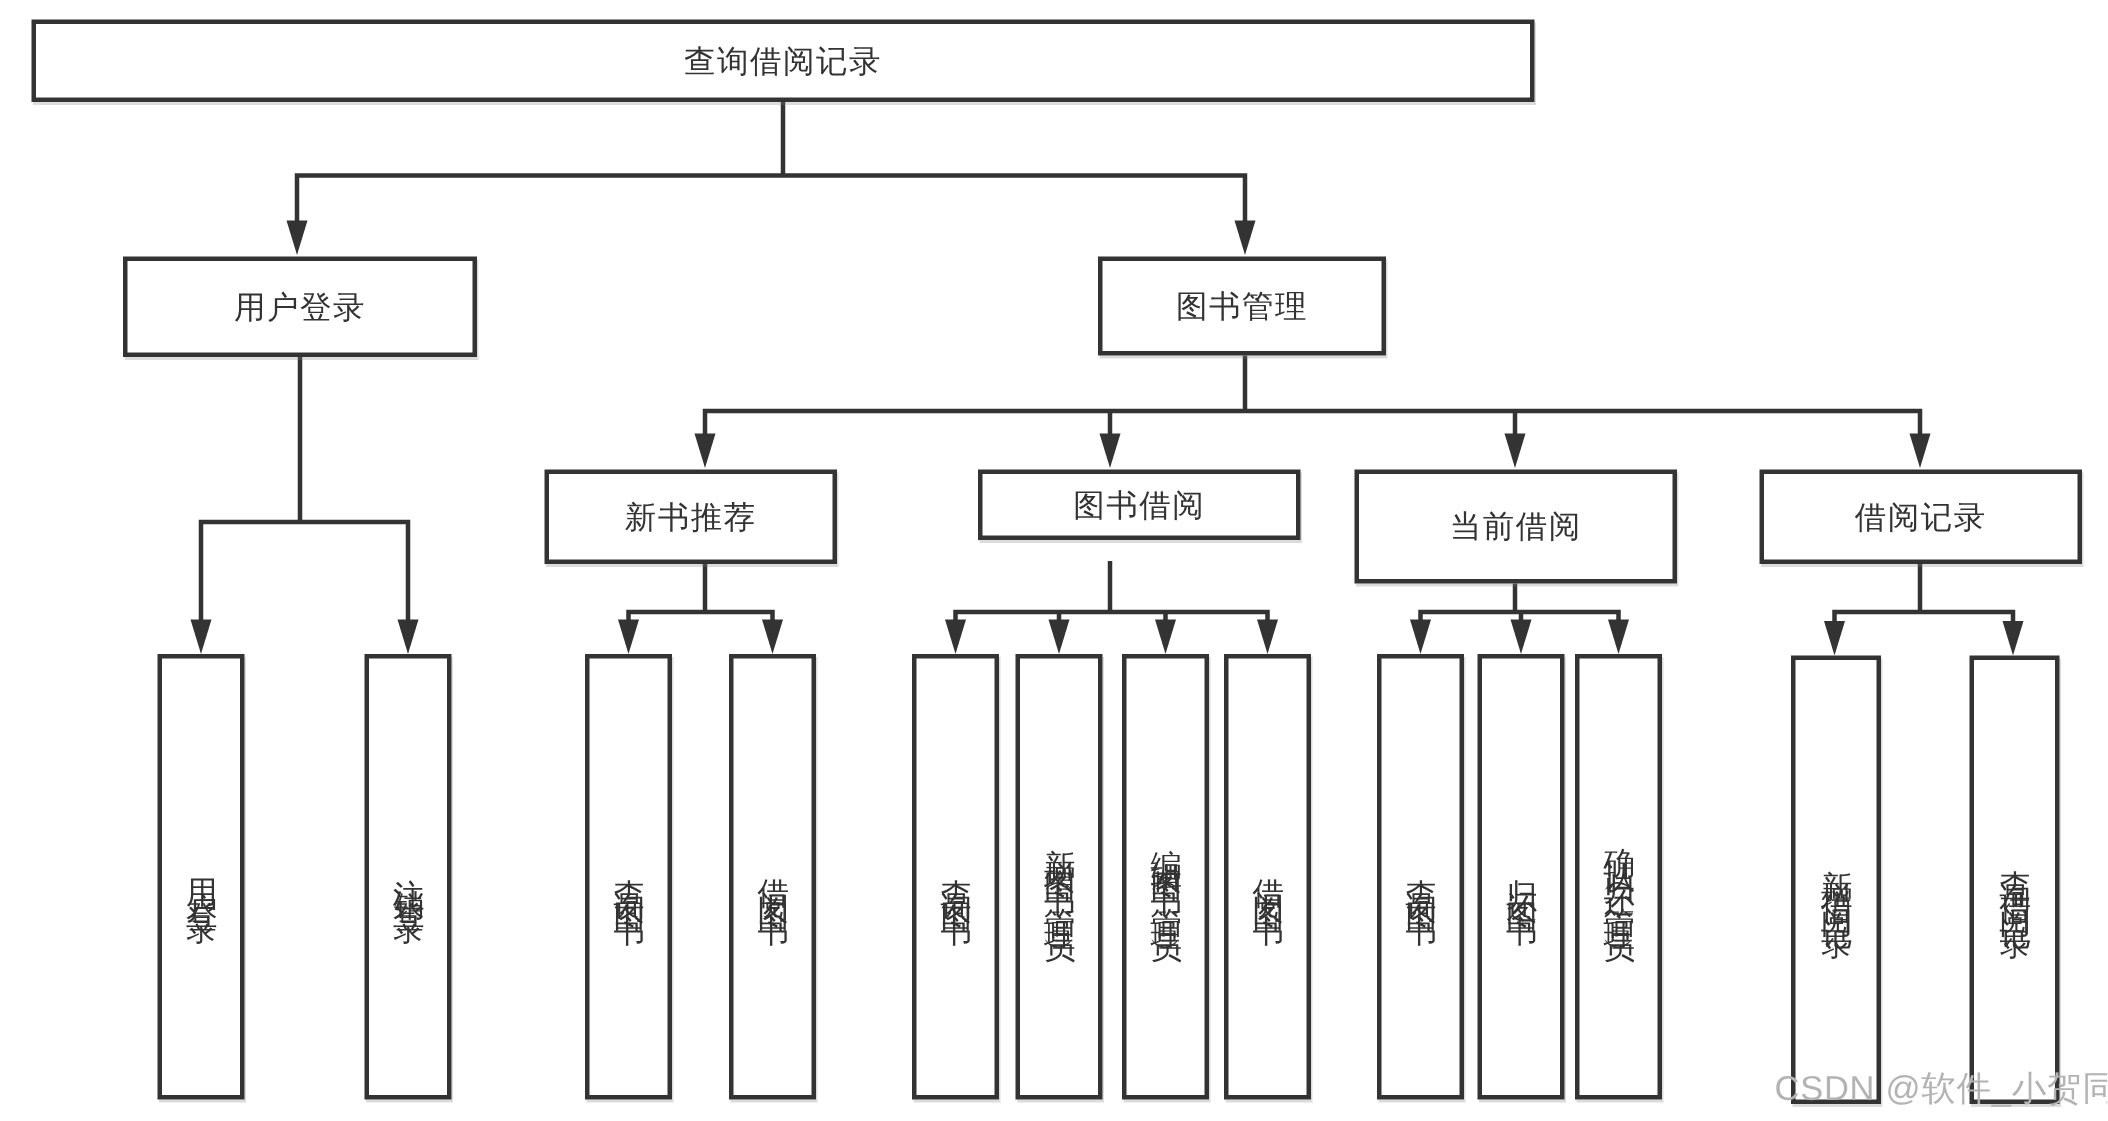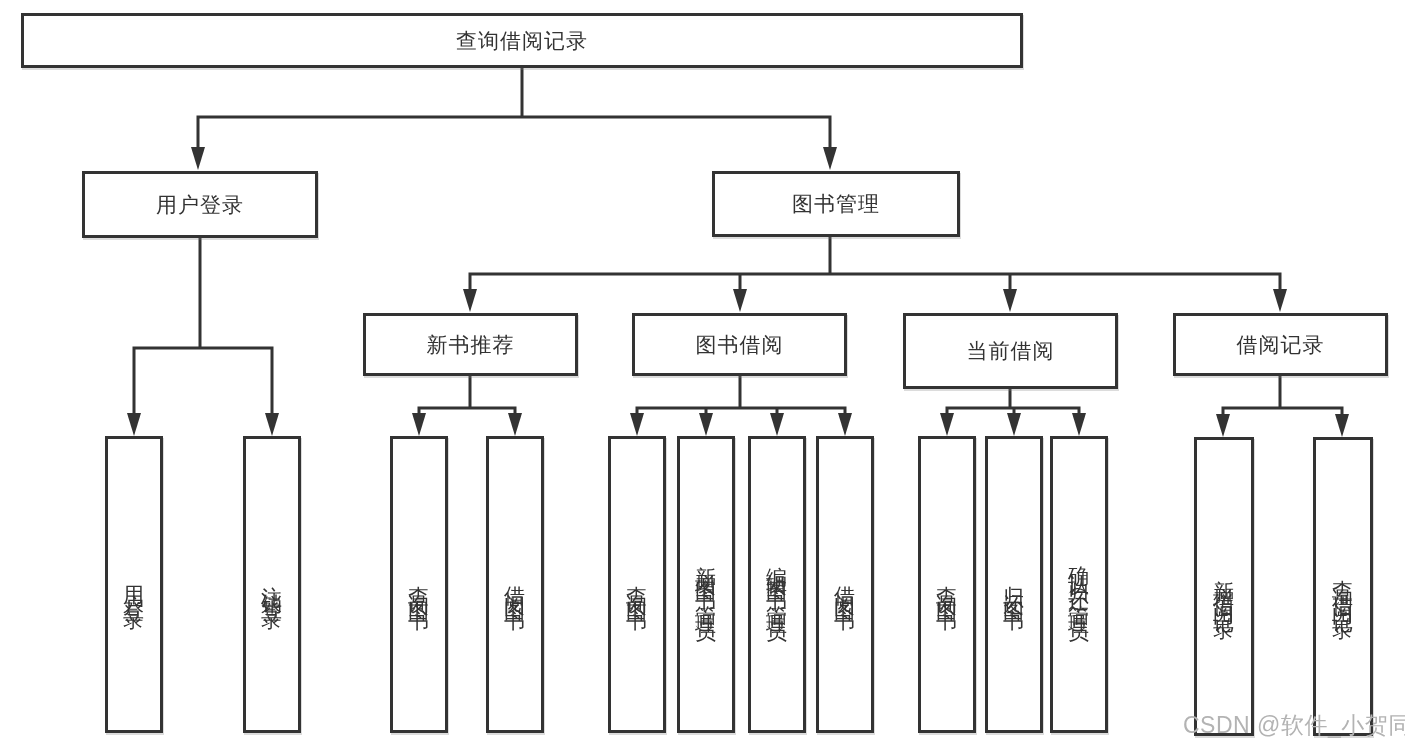--- a/index.html
+++ b/index.html
@@ -70,28 +70,28 @@
     <polygon points="1335,414 1349,414 1342,437"></polygon>
   </svg>
 
   <div class="node hbox" style="left:21px;top:13px;width:1002px;height:55px">
     <span class="lbl">查询借阅记录</span>
   </div>
 
   <div class="node hbox" style="left:82px;top:171px;width:236px;height:67px">
     <span class="lbl">用户登录</span>
   </div>
-  <div class="node hbox" style="left:712px;top:171px;width:248px;height:66px">
+  <div class="node hbox" style="left:732px;top:171px;width:192px;height:66px">
     <span class="lbl">图书管理</span>
   </div>
 
-  <div class="node hbox" style="left:363px;top:313px;width:215px;height:63px">
+  <div class="node hbox" style="left:363px;top:313px;width:195px;height:63px">
     <span class="lbl">新书推荐</span>
   </div>
-  <div class="node hbox" style="left:632px;top:313px;width:215px;height:63px">
+  <div class="node hbox" style="left:652px;top:313px;width:215px;height:47px">
     <span class="lbl">图书借阅</span>
   </div>
   <div class="node hbox" style="left:903px;top:313px;width:215px;height:76px">
     <span class="lbl">当前借阅</span>
   </div>
   <div class="node hbox" style="left:1173px;top:313px;width:215px;height:63px">
     <span class="lbl">借阅记录</span>
   </div>
 
   <div class="node vbox" style="left:105px;top:436px;width:58px;height:297px">

